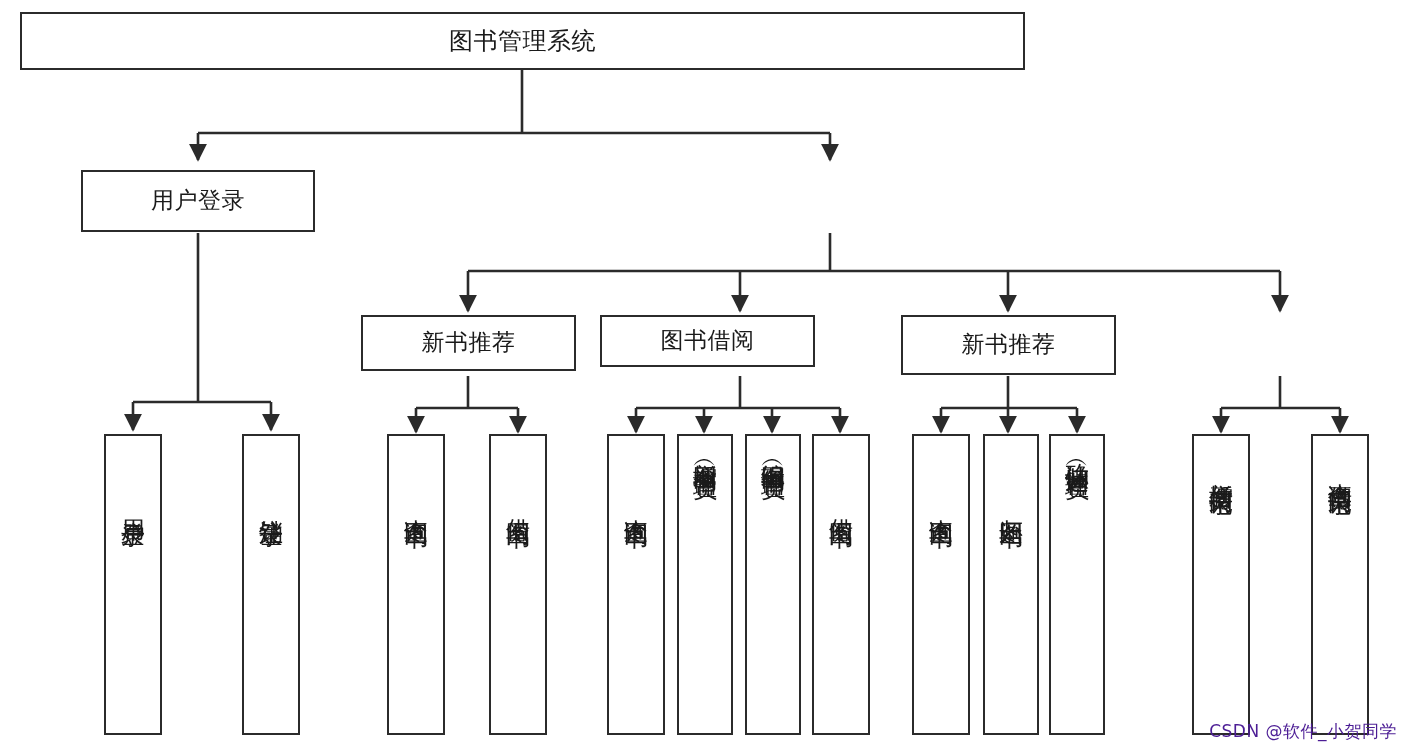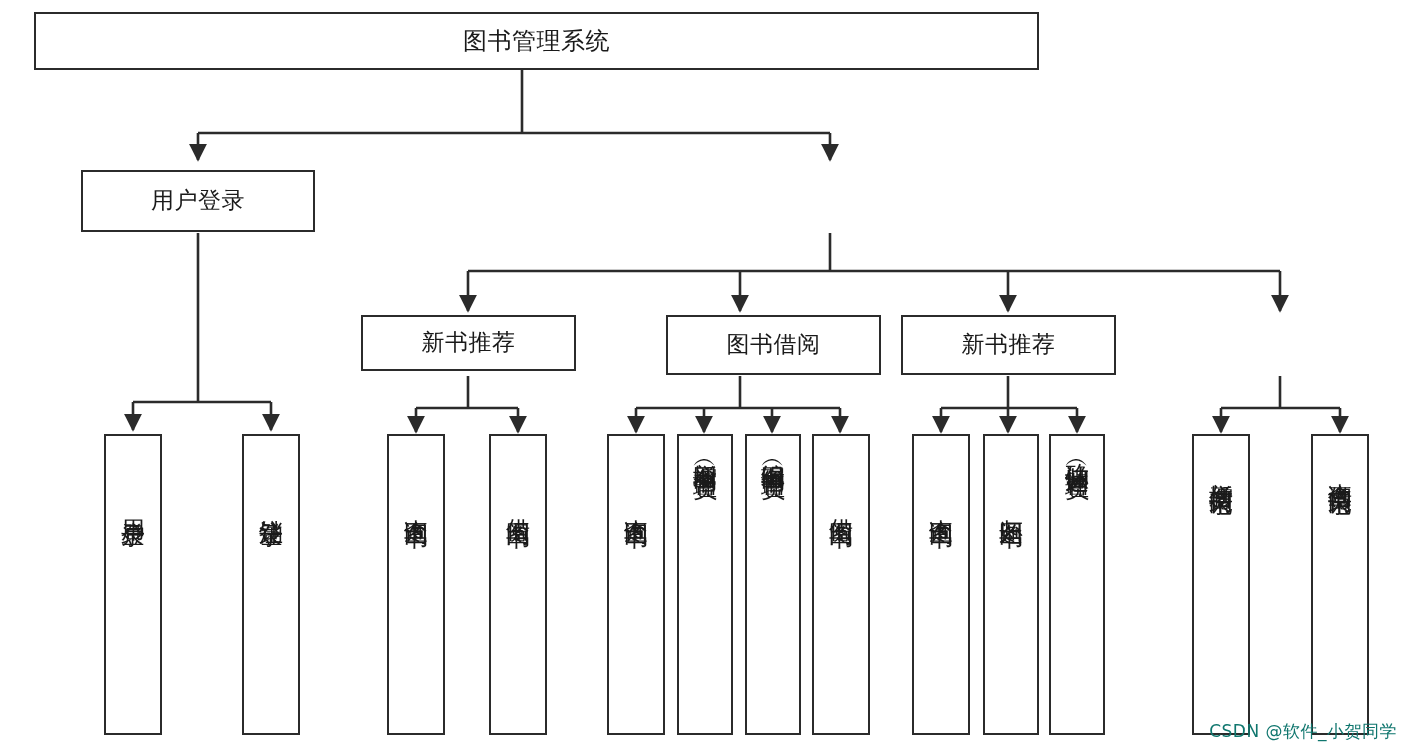--- a/index.html
+++ b/index.html
@@ -72,21 +72,21 @@
     margin-top: 8px;
   }
   .node.vert.align-upper .node-label {
     margin-top: 28px;
   }
   #watermark {
     position: absolute;
     right: 8px;
     bottom: 4px;
     font-size: 17px;
-    color: #0f766e;
+    color: #4c1d95;
     letter-spacing: 0.5px;
     white-space: nowrap;
     user-select: none;
   }
 </style>
 </head>
 <body>
 
 <div id="diagram-root">
 
@@ -133,32 +133,32 @@
       <path d="M 1008 408 L 1008 432" marker-end="url(#arrow)"></path>
       <path d="M 1077 408 L 1077 432" marker-end="url(#arrow)"></path>
 
       <path d="M 1280 376 L 1280 408"></path>
       <path d="M 1221 408 L 1340 408"></path>
       <path d="M 1221 408 L 1221 432" marker-end="url(#arrow)"></path>
       <path d="M 1340 408 L 1340 432" marker-end="url(#arrow)"></path>
     </g>
   </svg>
 
-  <div class="node horiz root" style="left:20px; top:12px; width:1005px; height:58px;margin-left:14px;">
+  <div class="node horiz root" style="left:20px; top:12px; width:1005px; height:58px;">
     <span class="node-label">图书管理系统</span>
   </div>
 
   <div class="node horiz" style="left:81px; top:170px; width:234px; height:62px;">
     <span class="node-label">用户登录</span>
   </div>
 
   <div class="node horiz" style="left:361px; top:315px; width:215px; height:56px;">
     <span class="node-label">新书推荐</span>
   </div>
-  <div class="node horiz" style="left:666px; top:315px; width:215px; height:60px;">
+  <div class="node horiz" style="left:600px; top:315px; width:215px; height:52px;">
     <span class="node-label">图书借阅</span>
   </div>
   <div class="node horiz" style="left:901px; top:315px; width:215px; height:60px;">
     <span class="node-label">新书推荐</span>
   </div>
 
   <div class="node vert align-mid" style="left:104px; top:434px; width:58px; height:301px;">
     <span class="node-label">用户登录</span>
   </div>
   <div class="node vert align-mid" style="left:242px; top:434px; width:58px; height:301px;">

